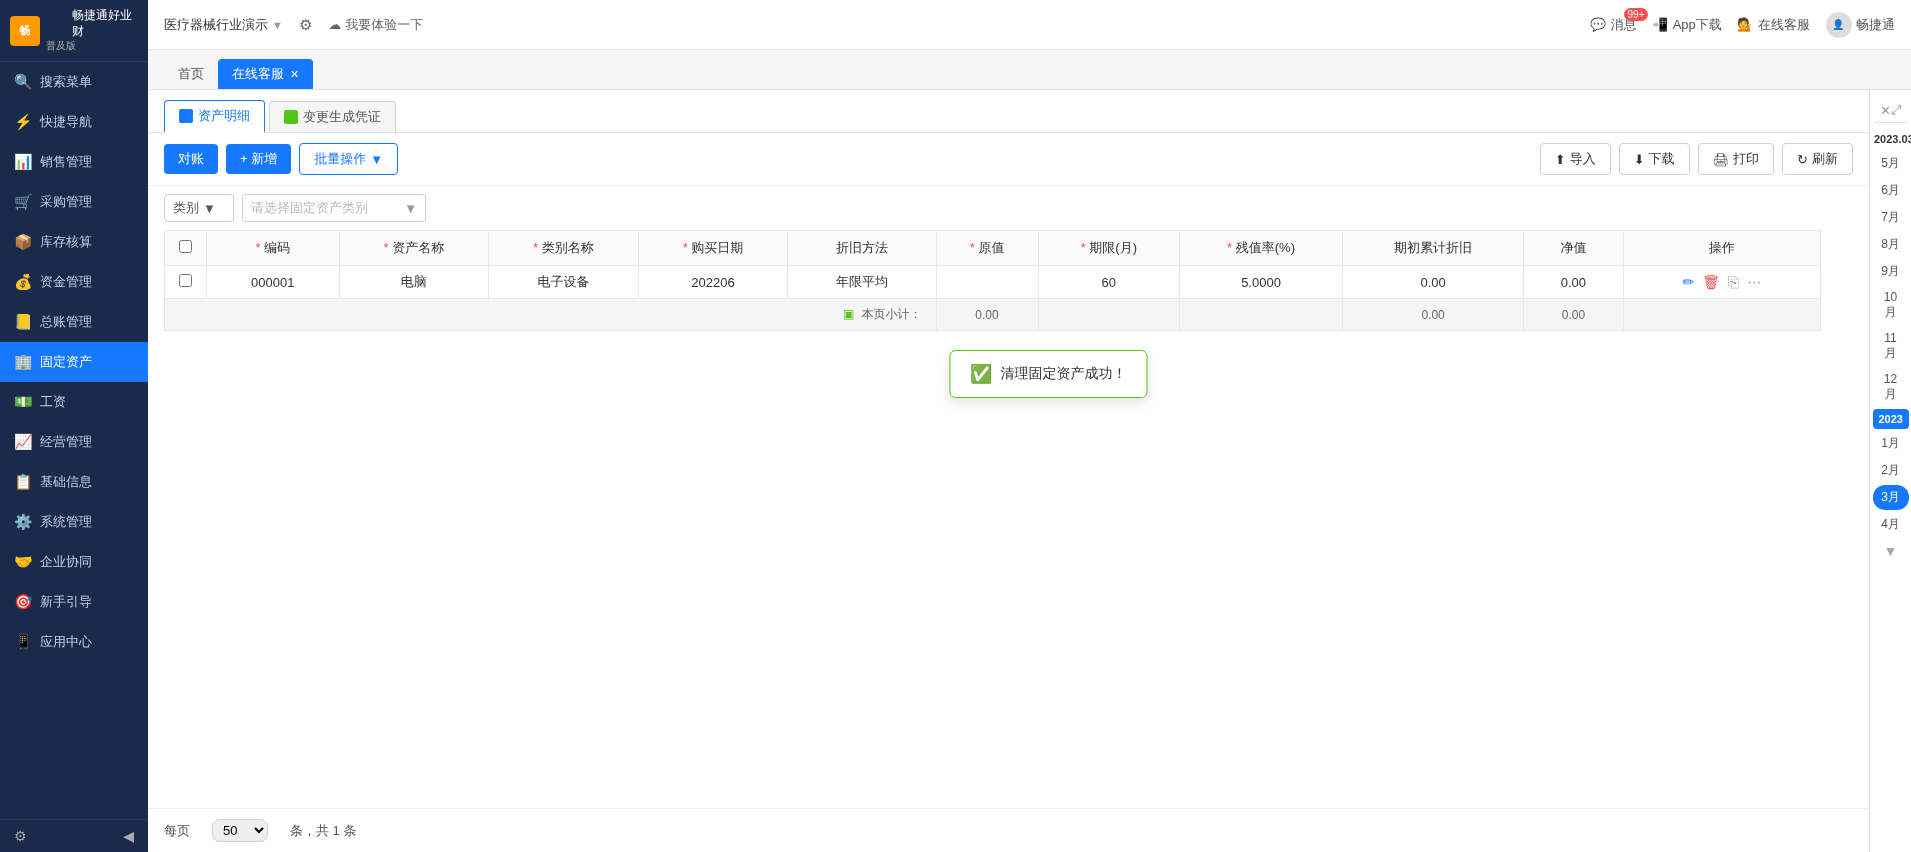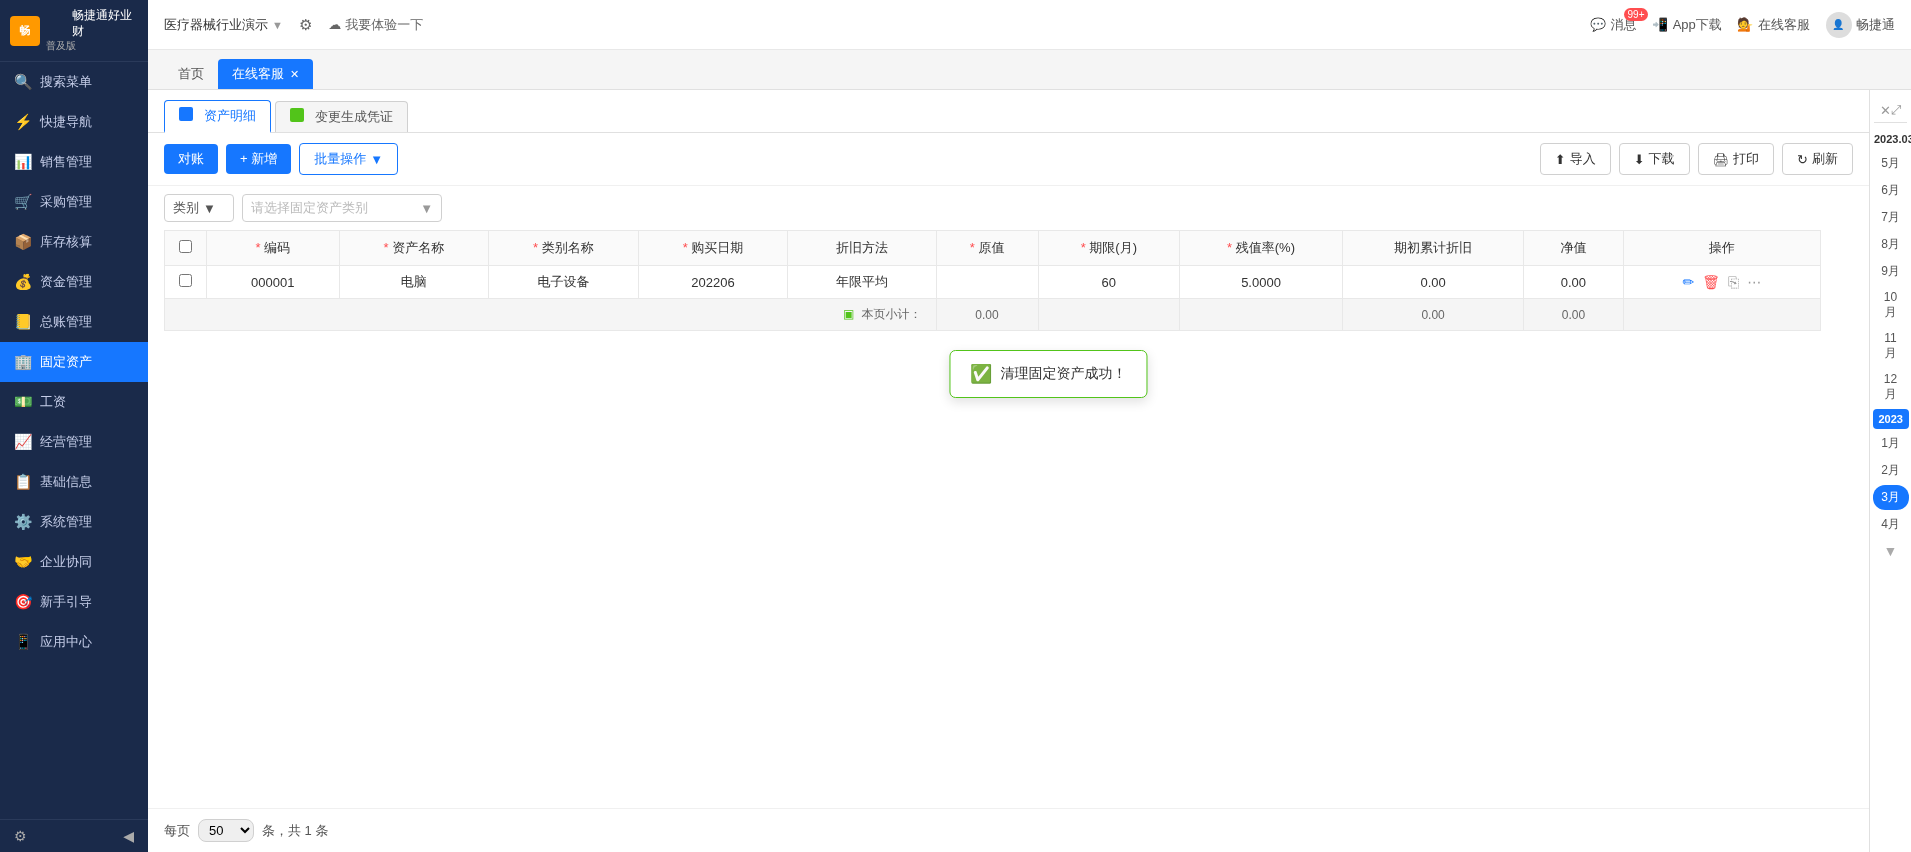--- a/index.html
+++ b/index.html
@@ -154,21 +154,21 @@
       gap: 4px;
     }
     .subtab {
       padding: 6px 14px;
       font-size: 13px;
       cursor: pointer;
       color: #555;
       border: 1px solid #d0d0d0;
       border-bottom: none;
       border-radius: 4px 4px 0 0;
-      display: flex; align-items: flex-start; gap: 11px;
+      display: flex; align-items: center; gap: 5px;
       background: #f5f5f5;
     }
     .subtab.active {
       background: #fff;
       color: #1677ff;
       border-color: #1677ff;
       border-bottom: 2px solid #fff;
       margin-bottom: -1px;
     }
 
@@ -207,21 +207,21 @@
     }
     .filter-select {
       display: flex; align-items: center; gap: 4px;
       border: 1px solid #d0d0d0; border-radius: 4px;
       padding: 4px 8px; font-size: 13px; cursor: pointer; color: #555;
       background: #fff; min-width: 70px;
     }
     .filter-input {
       border: 1px solid #d0d0d0; border-radius: 4px;
       padding: 4px 8px; font-size: 13px; color: #aaa;
-      background: #fff; width: 200px; display: flex; align-items: center; justify-content: space-between;
+      background: #fff; width: 184px; display: flex; align-items: center; justify-content: space-between;
       cursor: pointer;
     }
     .filter-input .arrow { color: #999; }
 
     
     .table-wrap {
       flex: 1;
       overflow: auto;
       padding: 0 16px;
     }
@@ -271,21 +271,21 @@
       z-index: 100;
       white-space: nowrap;
     }
     .toast-icon { color: #52c41a; font-size: 18px; }
 
     
     .pagination {
       padding: 10px 16px;
       display: flex;
       align-items: center;
-      gap: 8px;
+      gap: 22px;
       font-size: 13px;
       color: #555;
       border-top: 1px solid #f0f0f0;
       flex-shrink: 0;
     }
     .page-size-select {
       border: 1px solid #d0d0d0; border-radius: 8px; padding: 2px 6px; font-size: 13px; cursor: pointer;
     }
 
     

